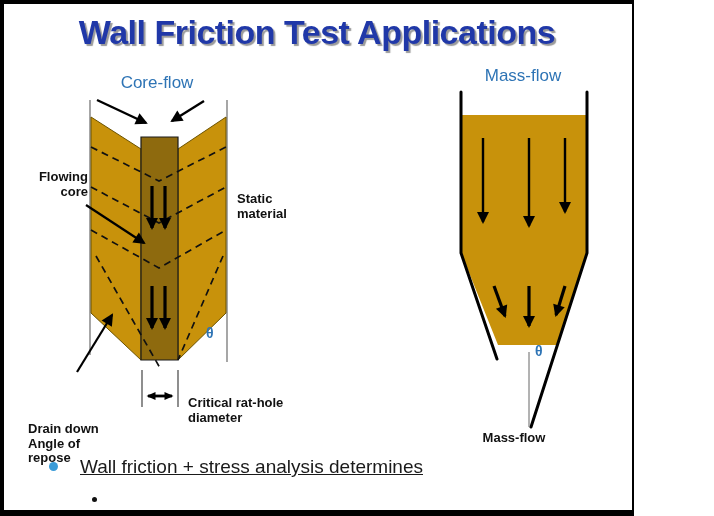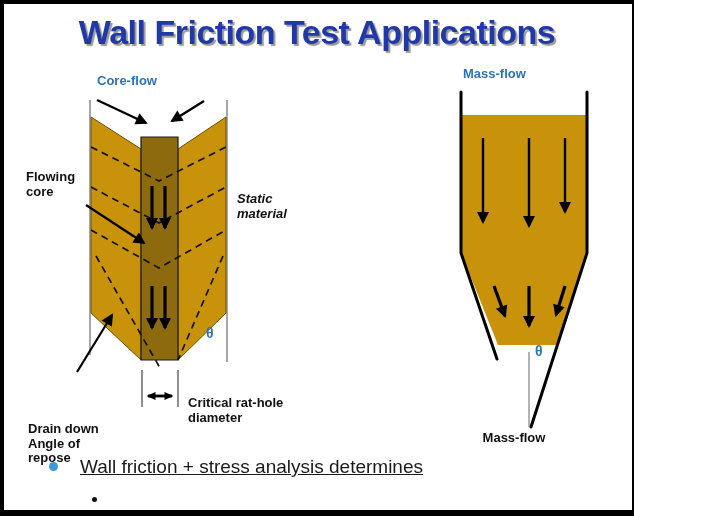--- a/index.html
+++ b/index.html
@@ -13,32 +13,32 @@
     border-right:2px solid #000; border-bottom:6px solid #000;
   }
   .art { position:absolute; left:0; top:0; width:714px; height:516px; }
 
   .title {
     position:absolute; left:0; right:0; top:13px; text-align:center;
     font-size:34px; font-weight:bold; letter-spacing:-0.5px;
     color:var(--title-blue,#2038A8); text-shadow:2px 2px 1px #9a9a9a;
   }
   .subhead {
-    position:absolute; font-size:13px; font-weight:bold; text-align:left;
+    position:absolute; font-size:17px; font-weight:normal; text-align:center;
     color:var(--heading-blue,#2E74B5);
   }
   .subhead.core { left:97px; top:73px; width:120px; }
   .subhead.mass { left:463px; top:66px; width:120px; }
 
   .lbl {
     position:absolute; font-size:13px; font-weight:bold; line-height:1.12;
     color:#111;
   }
-  .lbl.flowing-core { left:26px; top:170px; width:62px; text-align:left; }
-  .lbl.static-material { left:237px; top:192px; width:66px;font-style:italic; }
+  .lbl.flowing-core { left:26px; top:170px; width:62px; text-align:right; }
+  .lbl.static-material { left:237px; top:192px; width:66px; }
   .lbl.drain-down { left:28px; top:381px; width:84px;margin-top:41px; }
   .lbl.rat-hole { left:188px; top:396px; width:126px; }
   .lbl.mass-flow-bottom { left:454px; top:431px; width:120px; text-align:center; }
 
   .theta {
     position:absolute; font-size:14px; font-weight:bold;
     color:var(--heading-blue,#2E74B5);
   }
   .theta.core { left:206px; top:325px; }
   .theta.mass { left:535px; top:343px; }

